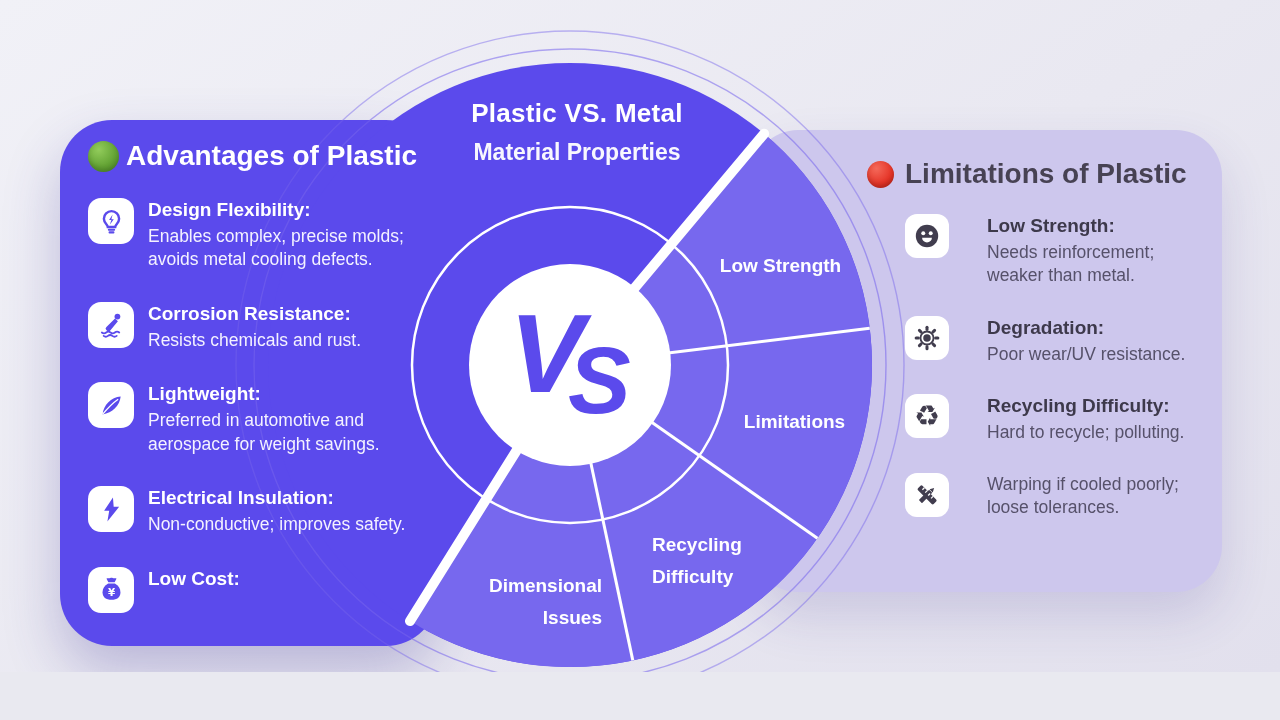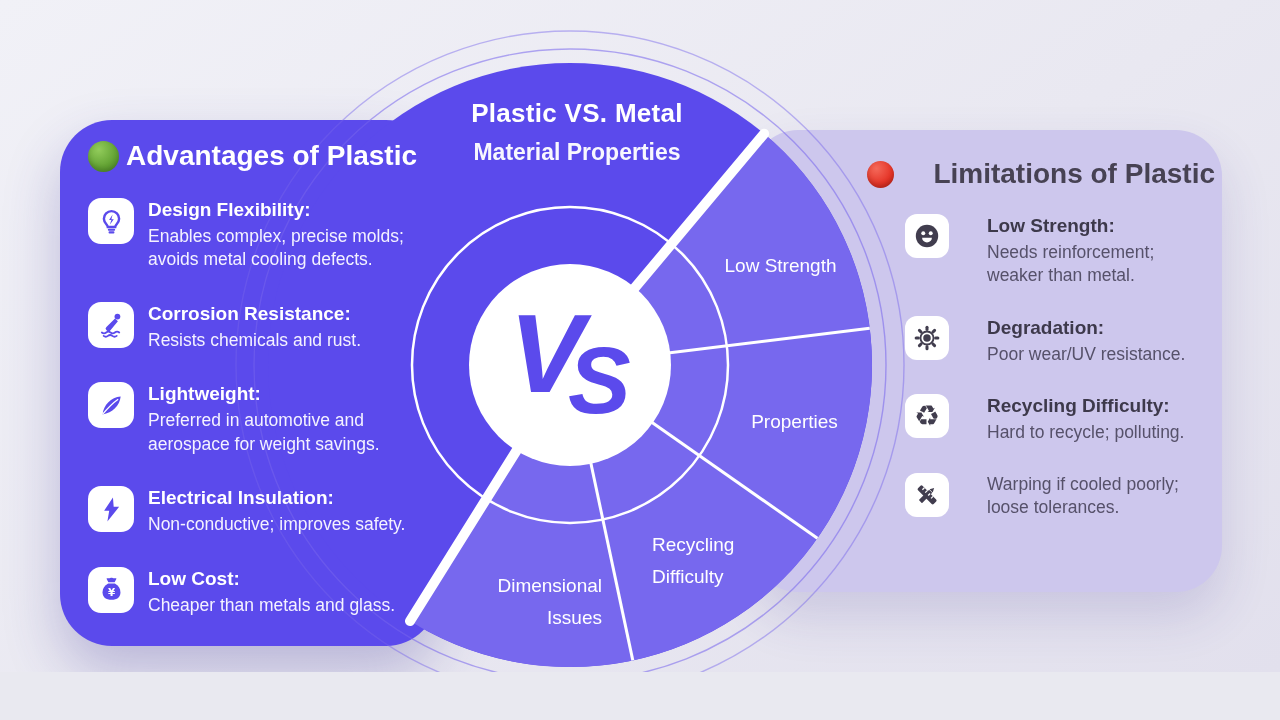--- a/index.html
+++ b/index.html
@@ -24,41 +24,41 @@
   .title-main{font-size:26px;font-weight:700;letter-spacing:.3px;}
   .title-sub{font-size:23px;font-weight:700;margin-top:10px;opacity:.96;}
   .vs-block{
     position:absolute;left:460px;top:298px;width:220px;height:150px;
     display:flex;justify-content:center;align-items:flex-start;
     color:#5b4aec;font-style:italic;font-weight:700;line-height:1;
   }
   .vs-v{font-size:112px;}
   .vs-s{font-size:94px;margin-left:-16px;transform:translateY(36px);}
   
-  .wedge-label{position:absolute;color:#fff;font-size:19px;font-weight:400;line-height:1.7;}
+  .wedge-label{position:absolute;color:#fff;font-size:19px;font-weight:700;line-height:1.7;}
   .wl-1{left:698px;top:250px;width:165px;text-align:center;}
   .wl-2{left:712px;top:406px;width:165px;text-align:center;}
   .wl-3{left:652px;top:529px;width:115px;}
   .wl-4{left:477px;top:570px;width:125px;text-align:right;}
   
   .content-left{position:absolute;left:88px;top:140px;width:352px;color:#fff;}
   .head-row{display:flex;align-items:center;gap:7px;margin-bottom:26px;}
   .dot{border-radius:50%;flex:0 0 auto;}
   .dot-green{width:31px;height:31px;background:radial-gradient(circle at 35% 28%,#92cc5b,#63a334 58%,#4c8a26);box-shadow:inset 0 -3px 5px rgba(0,0,0,.18);}
   .dot-red{width:27px;height:27px;background:radial-gradient(circle at 35% 28%,#f4695a,#e53427 60%,#c02317);box-shadow:inset 0 -3px 5px rgba(0,0,0,.18);}
   .panel-heading{font-size:28px;font-weight:700;}
   .item{display:flex;gap:14px;align-items:flex-start;margin-bottom:30px;}
   .tile{flex:0 0 auto;background:#fff;display:flex;align-items:center;justify-content:center;}
   .tile-left{width:46px;height:46px;border-radius:13px;color:#5b4aec;}
   .tile-right{width:44px;height:44px;border-radius:12px;color:#413d4e;}
   .item-title{font-size:19px;font-weight:700;margin:1px 0 4px;}
   .item-body{font-size:17.5px;line-height:1.34;color:#f4f2ff;}
   
   .content-right{position:absolute;left:905px;top:158px;width:310px;}
-  .content-right .head-row{margin-left:-38px;gap:11px;margin-bottom:24px;justify-content:space-between;}
+  .content-right .head-row{margin-left:-38px;gap:11px;margin-bottom:24px;}
   .content-right .panel-heading{color:#474253;}
   .content-right .item{margin-bottom:28px;gap:38px;}
   .content-right .item-title{color:#3d394b;}
   .content-right .item-body{color:#56516a;}
   .uni-icon{font-family:"DejaVu Sans",sans-serif;font-size:29px;line-height:1;color:#413d4e;}
 </style>
 </head>
 <body>
 
 <div class="stage">
@@ -94,21 +94,21 @@
   <div class="title-block">
     <div class="title-main">Plastic VS. Metal</div>
     <div class="title-sub">Material Properties</div>
   </div>
   <div class="vs-block">
     <span class="vs-v">V</span>
     <span class="vs-s">S</span>
   </div>
 
   <div class="wedge-label wl-1">Low Strength</div>
-  <div class="wedge-label wl-2">Properties</div>
+  <div class="wedge-label wl-2">Limitations</div>
   <div class="wedge-label wl-3">Recycling Difficulty</div>
   <div class="wedge-label wl-4">Dimensional Issues</div>
 
   <div class="content-left">
     <div class="head-row">
       <span class="dot dot-green"></span>
       <span class="panel-heading">Advantages of Plastic</span>
     </div>
 
     <div class="item">
@@ -169,21 +169,20 @@
     <div class="item">
       <span class="tile tile-left">
         <svg width="29" height="29" viewBox="0 0 24 24">
           <path d="M9.4 6 8 3.4c-.2-.4.1-.9.6-.8.8.2 1.6.2 2.4-.1.6-.2 1.4-.2 2 0 .8.3 1.6.3 2.4.1.5-.1.8.4.6.8L14.6 6Z" fill="currentColor"></path>
           <path d="M9.2 7h5.6c3 1.8 4.6 4.2 4.6 7.2 0 4.1-2.7 6.3-7.4 6.3s-7.4-2.2-7.4-6.3c0-3 1.6-5.4 4.6-7.2Z" fill="currentColor"></path>
           <text x="12" y="17.4" font-size="8.5" font-weight="bold" fill="#ffffff" text-anchor="middle" font-family="'DejaVu Sans',sans-serif">¥</text>
         </svg>
       </span>
       <span>
         <div class="item-title">Low Cost:</div>
-        <div class="item-body">Cheaper than metals and glass.</div>
       </span>
     </div>
   </div>
 
   <div class="content-right">
     <div class="head-row">
       <span class="dot dot-red"></span>
       <span class="panel-heading">Limitations of Plastic</span>
     </div>
 

